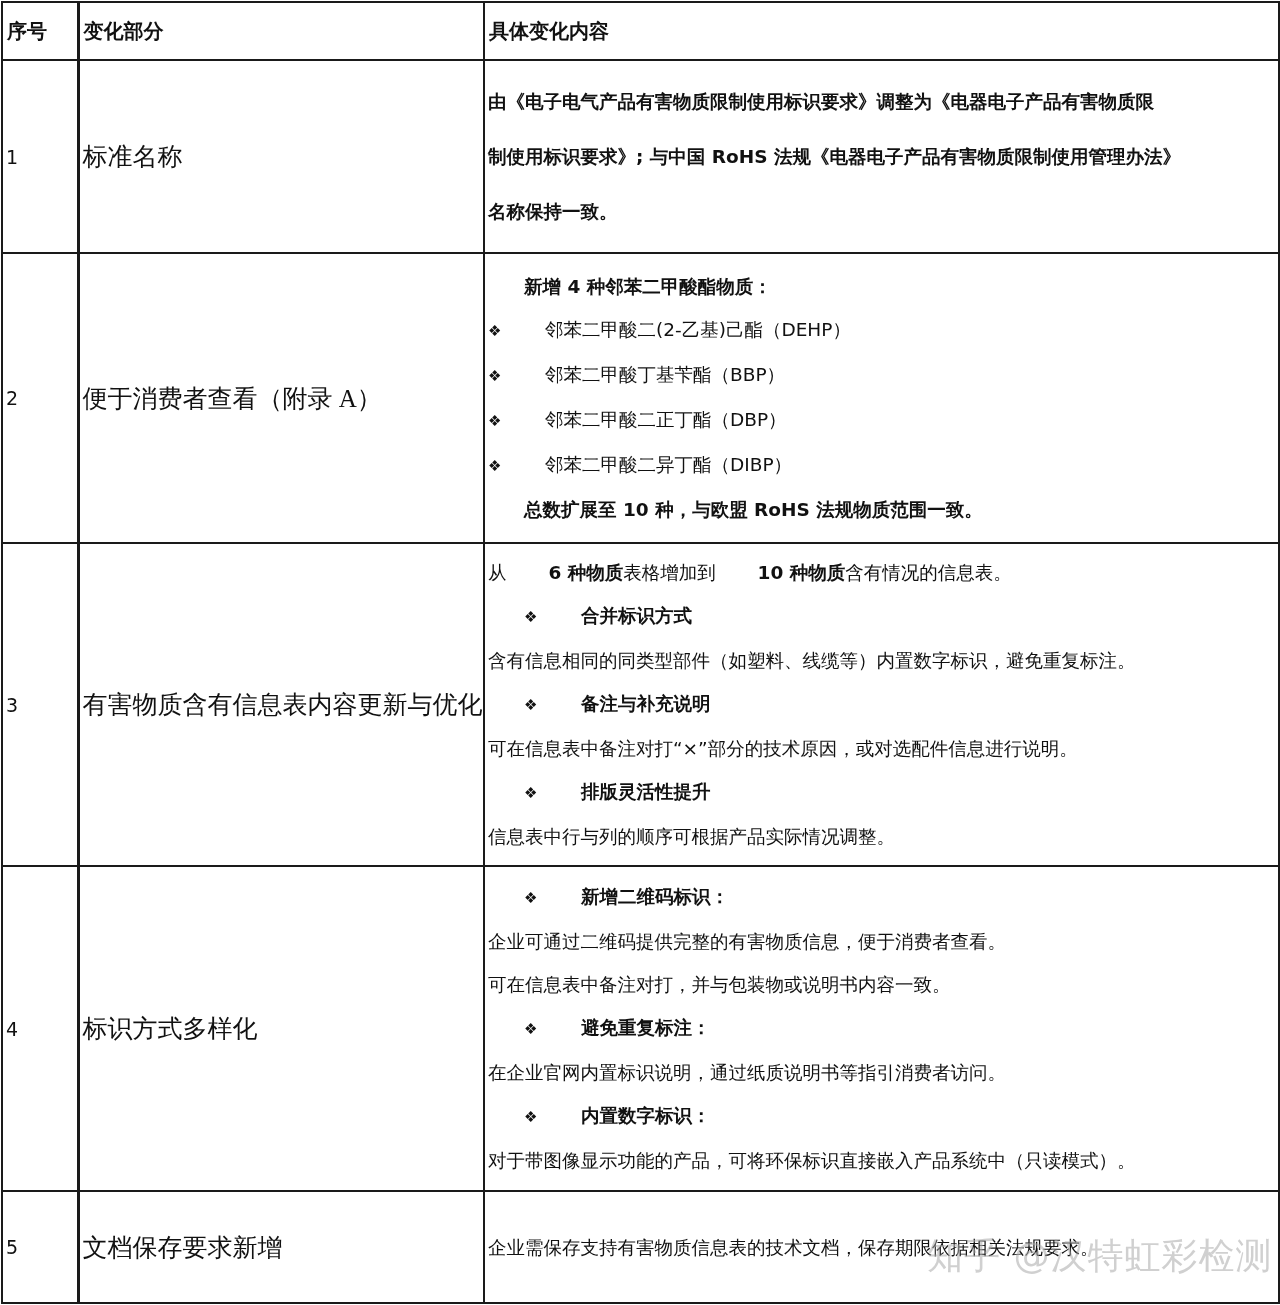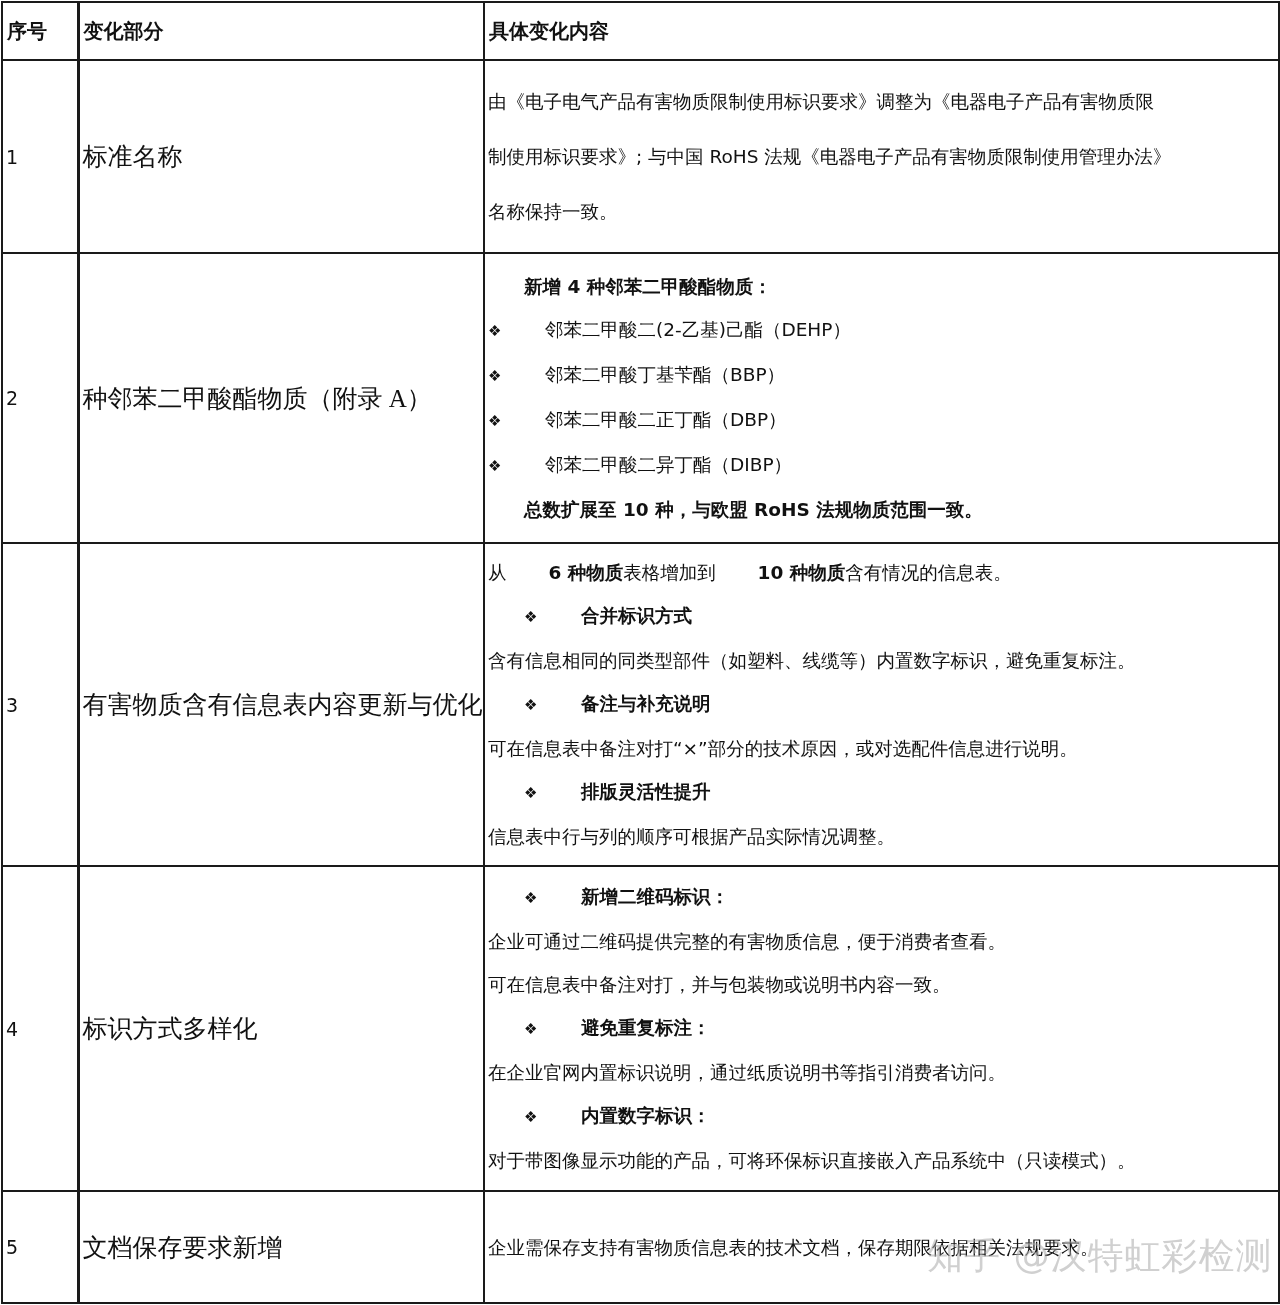--- a/index.html
+++ b/index.html
@@ -12,21 +12,21 @@
   table.main td.c2, table.main th.c2 { border-left-width: 3px; font-family: Liberation Serif, serif; }
   col.c-no { width: 76px; }
   col.c-part { width: 406px; }
   col.c-detail { width: 795px; }
   th { font-size: 20px; font-weight: bold !important; height: 56px; padding-left: 2px !important; }
   th .h { padding-left: 2px; }
   td.no { font-size: 19px; padding-left: 3px !important; }
   td.part { font-size: 25px; padding-left: 3px !important; }
   td.detail { font-size: 18.5px; padding: 0 0 0 3px !important; }
   .line { white-space: nowrap; line-height: 43px; }
-  .r1 .line { line-height: 55px; }
+  .r1 .line { line-height: 55px; font-weight: bold; }
   .bullet { display: inline-block; width: 57px; font-size: 15px; }
   .b { font-weight: bold; margin-left: 36px; }
   .watermark { position: absolute; left: 927px; top: 1232px; font-size: 36px; color: rgba(170,170,170,0.55);
                font-weight: normal; letter-spacing: 1px; pointer-events: none; white-space: nowrap; }
 </style>
 </head>
 <body>
 
 <table class="main">
   <colgroup>
@@ -48,21 +48,21 @@
       <td class="part c2">标准名称</td>
       <td class="detail">
         <div class="line">由《电子电气产品有害物质限制使用标识要求》调整为《电器电子产品有害物质限</div>
         <div class="line">制使用标识要求》; 与中国 RoHS 法规《电器电子产品有害物质限制使用管理办法》</div>
         <div class="line">名称保持一致。</div>
       </td>
     </tr>
 
     <tr style="height:290px">
       <td class="no">2</td>
-      <td class="part c2">种邻苯二甲酸酯物质（附录 A）</td>
+      <td class="part c2">便于消费者查看（附录 A）</td>
       <td class="detail">
         <div class="line b">新增 4 种邻苯二甲酸酯物质：</div>
         <div class="line"><span class="bullet">❖</span><span>邻苯二甲酸二(2-乙基)己酯（DEHP）</span></div>
         <div class="line"><span class="bullet">❖</span><span>邻苯二甲酸丁基苄酯（BBP）</span></div>
         <div class="line"><span class="bullet">❖</span><span>邻苯二甲酸二正丁酯（DBP）</span></div>
         <div class="line"><span class="bullet">❖</span><span>邻苯二甲酸二异丁酯（DIBP）</span></div>
         <div class="line b">总数扩展至 10 种，与欧盟 RoHS 法规物质范围一致。</div>
       </td>
     </tr>
 

